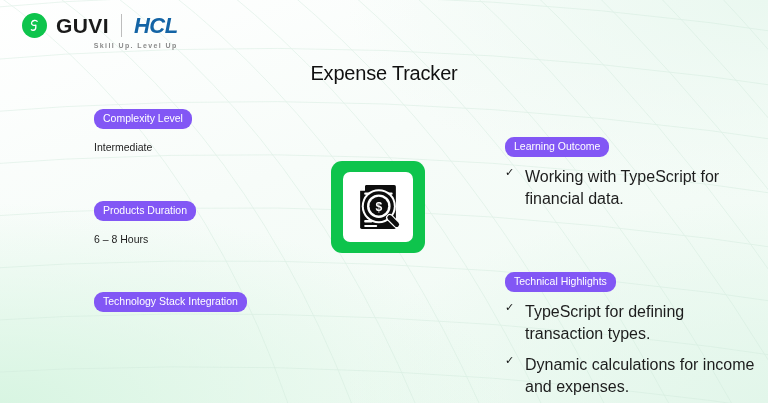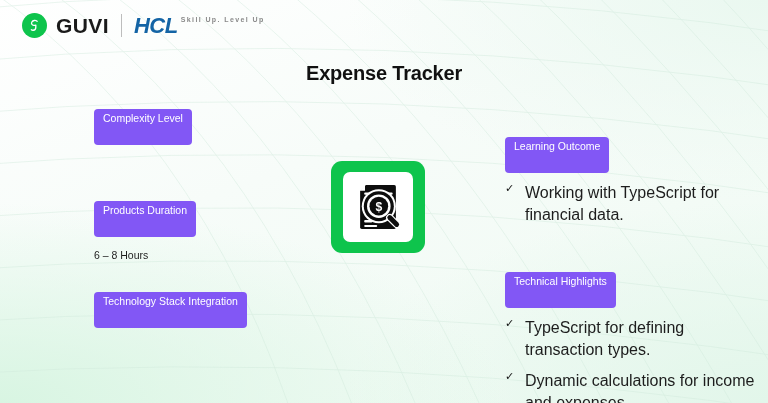--- a/index.html
+++ b/index.html
@@ -24,21 +24,21 @@
   
   #mesh {
     position:absolute; inset:0;
     width:100%; height:100%;
     pointer-events:none;
   }
 
   
   .logo-bar {
     position:absolute; left:22px; top:13px;
-    display:flex; flex-direction:row; gap:1px;
+    display:flex; flex-direction:column; gap:1px;align-items:flex-end;
   }
   .logo-row { display:flex; align-items:center; gap:9px; }
   .guvi-mark {
     width:25px; height:25px; border-radius:50%;
     background:#0ec44c;
     display:flex; align-items:center; justify-content:center;
     flex:none;
   }
   .guvi-word {
     font-size:21px; font-weight:bold; color:#1a1a1a;
@@ -53,39 +53,39 @@
   }
   .tagline {
     font-size:7px; color:#8a8a8a; letter-spacing:1.4px;
     margin-top:3px; margin-left:2px; font-weight:bold;
   }
 
   
   .slide-title {
     position:absolute; left:0; right:0; top:62px;
     text-align:center;
-    font-size:20px; font-weight:bold; color:#111;
+    font-size:20px; font-weight:normal; color:#111;
     letter-spacing:-.2px;
   }
 
   
   .col { position:absolute; }
   .col-left  { left:94px;  top:108px; width:250px; }
   .col-right { left:505px; top:108px; width:250px; }
 
   .block { position:absolute; left:0; width:100%; }
 
   .badge {
     display:inline-block;
     background:#8257f5;
     color:#ffffff;
     font-size:10.5px;
     font-weight:normal;
-    padding:4px 9px 21px 9px;
-    border-radius:4px;
+    padding:4px 9px 5px 9px;
+    border-radius:9px;
     line-height:1;
     white-space:nowrap;
   }
 
   .value {
     margin-top:11px;
     font-size:10.5px;
     color:#1d1d1d;
     line-height:1.35;
   }
@@ -167,20 +167,21 @@
     </div>
     <div class="tagline">Skill Up. Level Up</div>
   </div>
 
   <div class="slide-title">Expense Tracker</div>
 
   <div class="col col-left">
 
     <div class="block" style="top:0px;">
       <span class="badge">Complexity Level</span>
+      <div class="value">Intermediate</div>
     </div>
 
     <div class="block" style="top:92px;">
       <span class="badge">Products Duration</span>
       <div class="value">6 – 8 Hours</div>
     </div>
 
     <div class="block" style="top:183px;">
       <span class="badge">Technology Stack Integration</span>
     </div>

